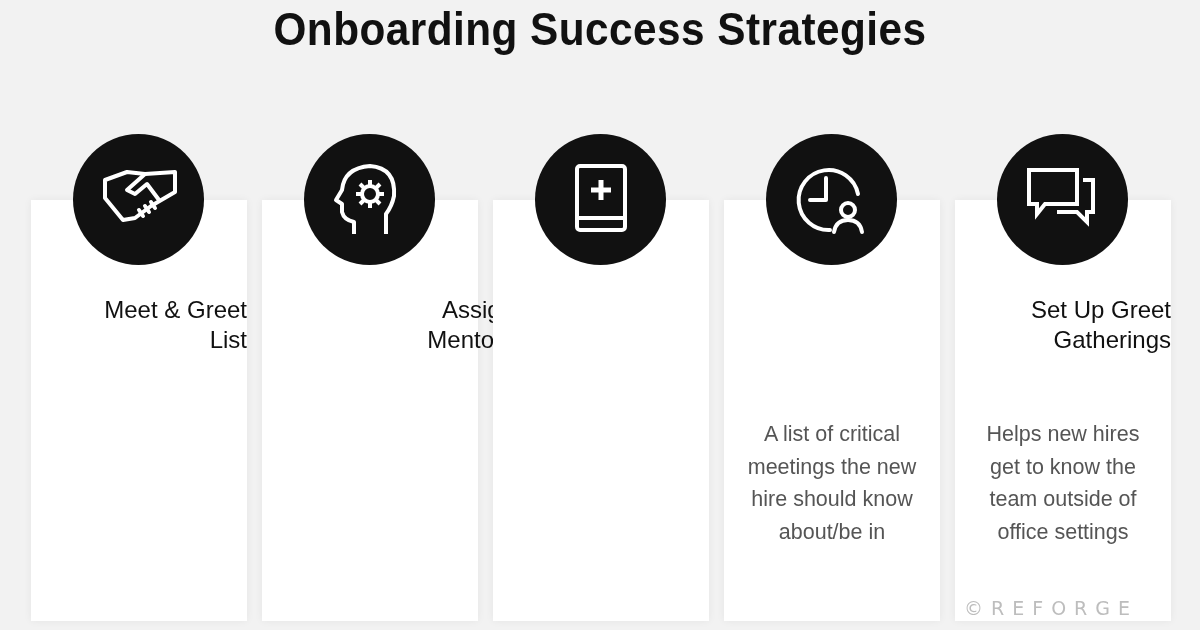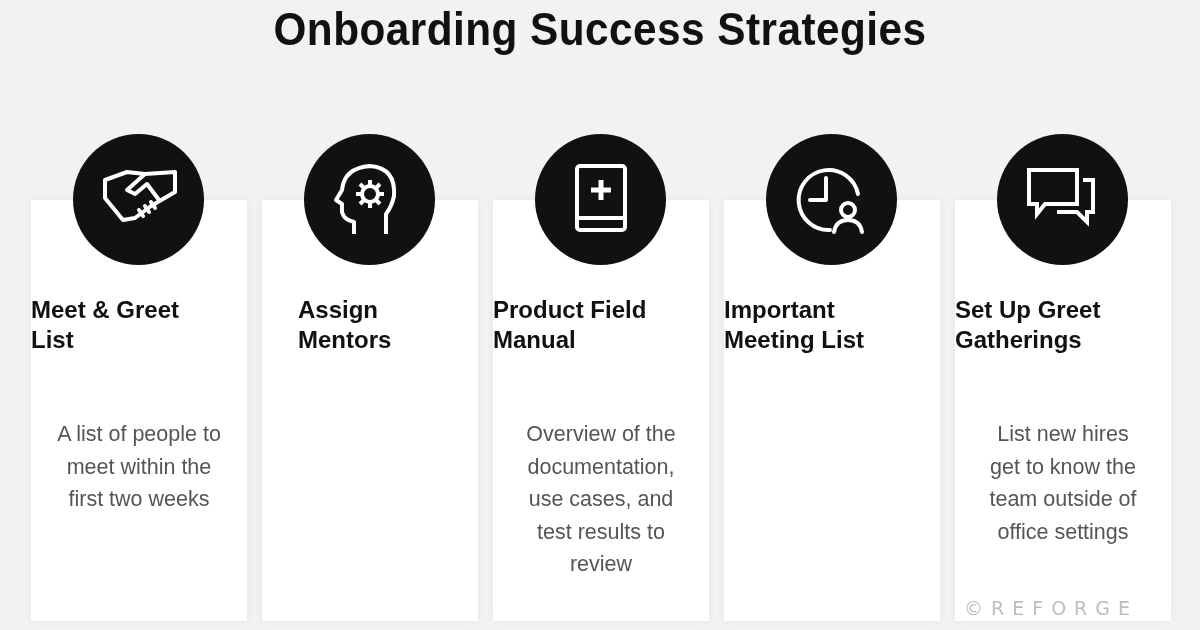--- a/index.html
+++ b/index.html
@@ -22,21 +22,21 @@
     box-shadow: 0 0 8px rgba(0,0,0,0.06);
   }
   .circle {
     position: absolute; top: 134px; width: 131px; height: 131px;
     border-radius: 50%; background: #111111;
     display: flex; align-items: center; justify-content: center;
   }
   .circle svg { width: 80px; height: 80px; }
   .card-title {
     position: absolute; top: 95px; left: 0; width: 100%;
-    text-align: left; font-size: 24px; font-weight: bold;
+    text-align: right; font-size: 24px; font-weight: normal;
     color: #111111; line-height: 30px;
   }
   .card-desc {
     position: absolute; top: 218px; left: 6px; right: 6px;
     text-align: center; font-size: 21.5px; color: #555555;
     line-height: 32.5px; white-space: pre-line;
   }
   .watermark {
     position: absolute; left: 964px; top: 597px;
     font-size: 19px; color: #bdbdbd; letter-spacing: 8px;
@@ -44,23 +44,20 @@
   }
 </style>
 </head>
 <body>
 
 <div class="title">Onboarding Success Strategies</div>
 
 <div class="card" style="left:31px;">
   <div class="card-title" style="white-space:pre-line;">Meet &amp; Greet
 List</div>
-  <div class="card-desc">A list of people to
-meet within the
-first two weeks</div>
 </div>
 <div class="circle" style="left:73px;">
   <svg viewBox="0 0 80 80" fill="none" stroke="#fff" stroke-width="4" stroke-linejoin="round" stroke-linecap="round">
     <path d="M6 20 L28 12 L46 14 L76 12 L76 32 L52 46 L36 58 L24 60 L6 38 Z"></path>
     <path d="M46 14 L28 30 L36 34 L48 24 L60 40"></path>
     <path d="M40 50 L44 56 M46 46 L50 52 M52 42 L56 48"></path>
   </svg>
 </div>
 
 <div class="card" style="left:262px;">
@@ -69,53 +66,48 @@
 </div>
 <div class="circle" style="left:304px;">
   <svg viewBox="0 0 80 80" fill="none" stroke="#fff" stroke-width="4" stroke-linejoin="round">
     <path d="M24 74 L24 62 Q14 60 12 52 L12 44 L6 40 L12 30 Q14 8 40 6 Q66 8 64 36 Q62 46 56 54 L56 74"></path>
     <circle cx="40" cy="34" r="8"></circle>
     <path d="M40 20 L40 26 M40 42 L40 48 M26 34 L32 34 M48 34 L54 34 M30 24 L34 28 M46 40 L50 44 M50 24 L46 28 M34 40 L30 44"></path>
   </svg>
 </div>
 
 <div class="card" style="left:493px;">
-  <div class="card-title" style="white-space:pre-line;">Product Field
-Manual</div>
-  <div class="card-desc">Overview of the
-documentation,
-use cases, and
-test results to
-review</div>
 </div>
 <div class="circle" style="left:535px;">
   <svg viewBox="0 0 80 80" fill="none" stroke="#fff" stroke-width="4" stroke-linejoin="round">
     <rect x="16" y="6" width="48" height="64" rx="3"></rect>
     <path d="M16 58 L64 58"></path>
     <path d="M40 20 L40 40 M30 30 L50 30" stroke-width="5"></path>
   </svg>
 </div>
 
 <div class="card" style="left:724px;">
-  <div class="card-title" style="white-space:pre-line;">Important
-Meeting List</div>
+  <div class="card-desc">A list of critical
+meetings the new
+hire should know
+about/be in</div>
 </div>
 <div class="circle" style="left:766px;">
   <svg viewBox="0 0 80 80" fill="none" stroke="#fff" stroke-width="4" stroke-linejoin="round" stroke-linecap="round">
     <path d="M38 70 A30 30 0 1 1 66 34"></path>
     <path d="M34 18 L34 40 L18 40"></path>
     <circle cx="56" cy="50" r="7"></circle>
     <path d="M42 72 Q44 60 56 60 Q68 60 70 72"></path>
   </svg>
 </div>
 
 <div class="card" style="left:955px;">
   <div class="card-title" style="white-space:pre-line;">Set Up Greet
 Gatherings</div>
-  <div class="card-desc">List new hires
+  <div class="card-desc">Helps new hires
 get to know the
 team outside of
 office settings</div>
 </div>
 <div class="circle" style="left:997px;">
   <svg viewBox="0 0 80 80" fill="none" stroke="#fff" stroke-width="4" stroke-linejoin="miter">
     <path d="M6 10 L54 10 L54 44 L22 44 L14 54 L14 44 L6 44 Z"></path>
     <path d="M60 20 L70 20 L70 52 L64 52 L64 62 L54 52 L34 52"></path>
   </svg>
 </div>

